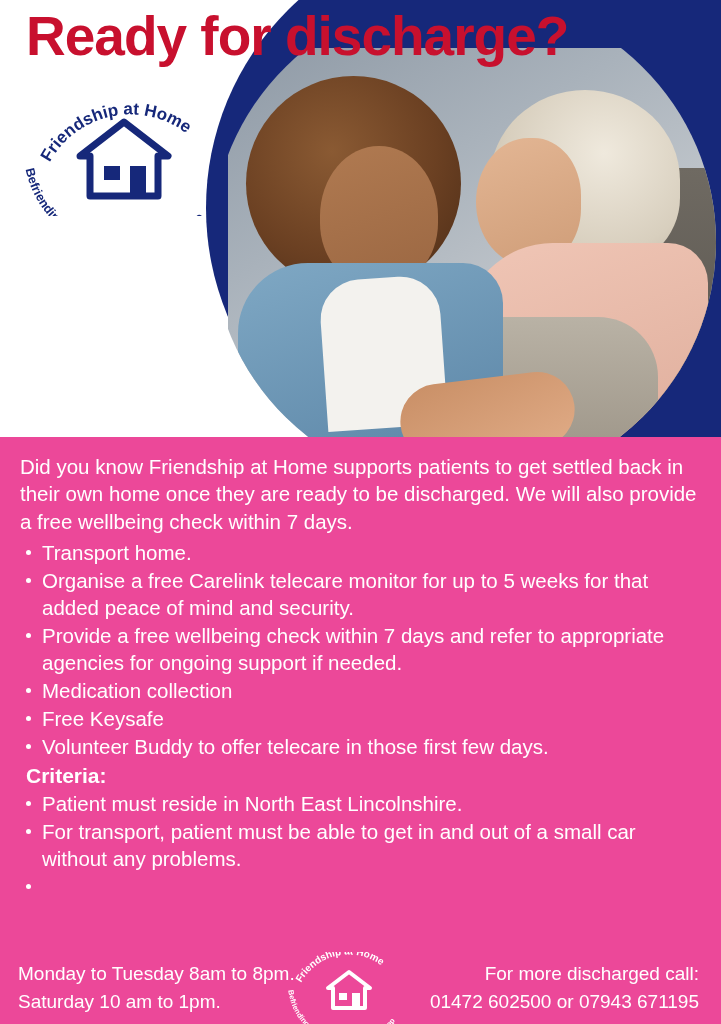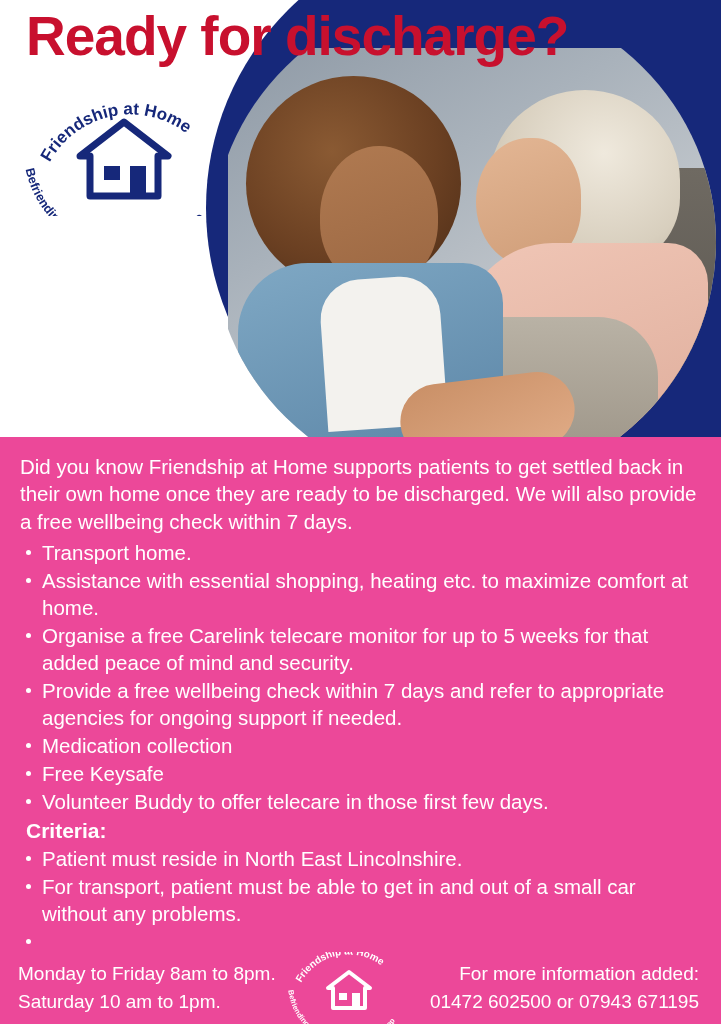--- a/index.html
+++ b/index.html
@@ -284,39 +284,38 @@
         </g>
       </svg>
     </div>
   </div>
 
   <div class="body-wrap">
     <p class="intro">Did you know Friendship at Home supports patients to get settled back in their own home once they are ready to be discharged. We will also provide a free wellbeing check within 7 days.</p>
 
     <ul>
       <li>Transport home.</li>
-      <li>Assistance with essential shopping, heating etc. to maximize comfort at home.</li>
       <li>Organise a free Carelink telecare monitor for up to 5 weeks for that added peace of mind and security.</li>
       <li>Provide a free wellbeing check within 7 days and refer to appropriate agencies for ongoing support if needed.</li>
       <li>Medication collection</li>
       <li>Free Keysafe</li>
       <li>Volunteer Buddy to offer telecare in those first few days.</li>
     </ul>
 
     <div class="section-head criteria">Criteria:</div>
     <ul>
       <li>Patient must reside in North East Lincolnshire.</li>
       <li>For transport, patient must be able to get in and out of a small car without any problems.</li>
       <li class="empty"></li>
     </ul>
   </div>
 
   <div class="footer">
     <div class="hours">
-      <div>Monday to Friday 8am to 8pm.</div>
+      <div>Monday to Tuesday 8am to 8pm.</div>
       <div>Saturday 10 am to 1pm.</div>
     </div>
 
     <div class="footer-logo">
       <svg viewBox="0 0 132 72" width="132" height="72" xmlns="http://www.w3.org/2000/svg">
         <defs>
           <path id="fArcTop" d="M 14 44 A 54 54 0 0 1 118 40" fill="none"></path>
           <path id="fArcBottom" d="M 6 34 A 60 60 0 0 0 112 70" fill="none"></path>
         </defs>
         <text font-family="Liberation Sans, sans-serif" font-size="10" font-weight="bold" fill="#ffffff">
@@ -327,18 +326,18 @@
         </text>
         <g transform="translate(46,20)">
           <path d="M21 0 L42 16 L37 16 L37 36 L5 36 L5 16 L0 16 Z" fill="none" stroke="#ffffff" stroke-width="4" stroke-linejoin="round"></path>
           <rect x="11" y="21" width="8" height="7" fill="#ffffff"></rect>
           <rect x="24" y="21" width="8" height="14" fill="#ffffff"></rect>
         </g>
       </svg>
     </div>
 
     <div class="contact">
-      <div>For more information added:</div>
+      <div>For more discharged call:</div>
       <div>01472 602500 or 07943 671195</div>
     </div>
   </div>
 
 </div>
 
 </body></html>

